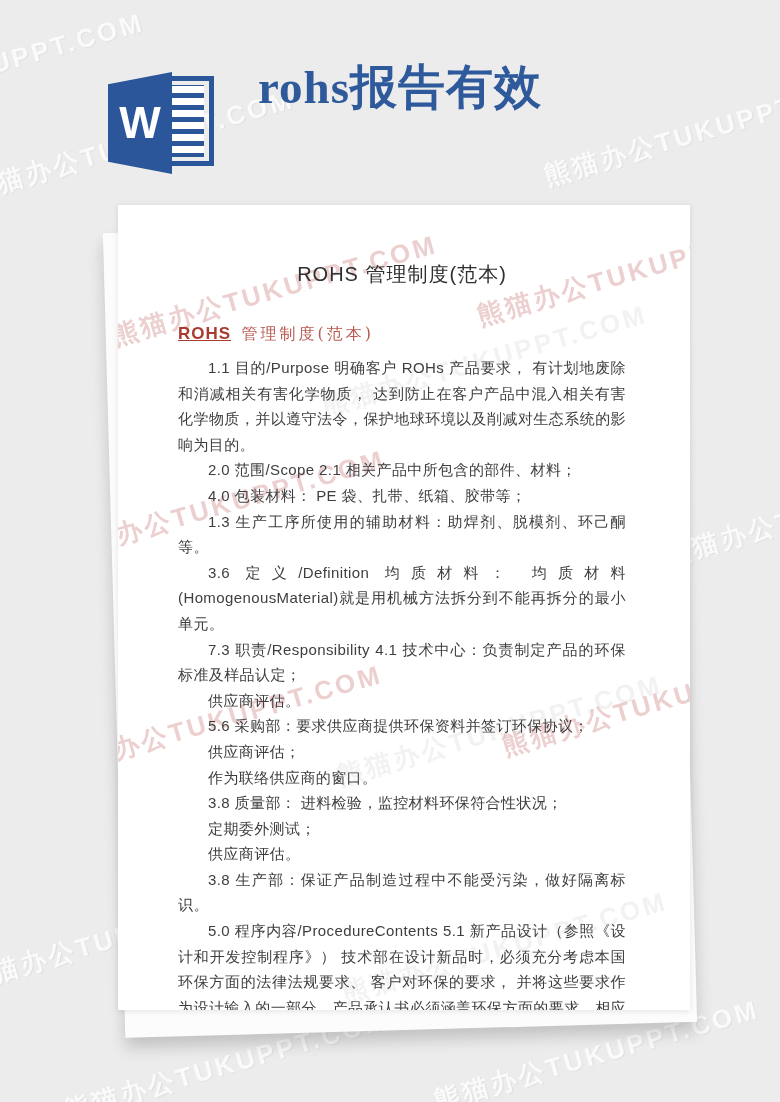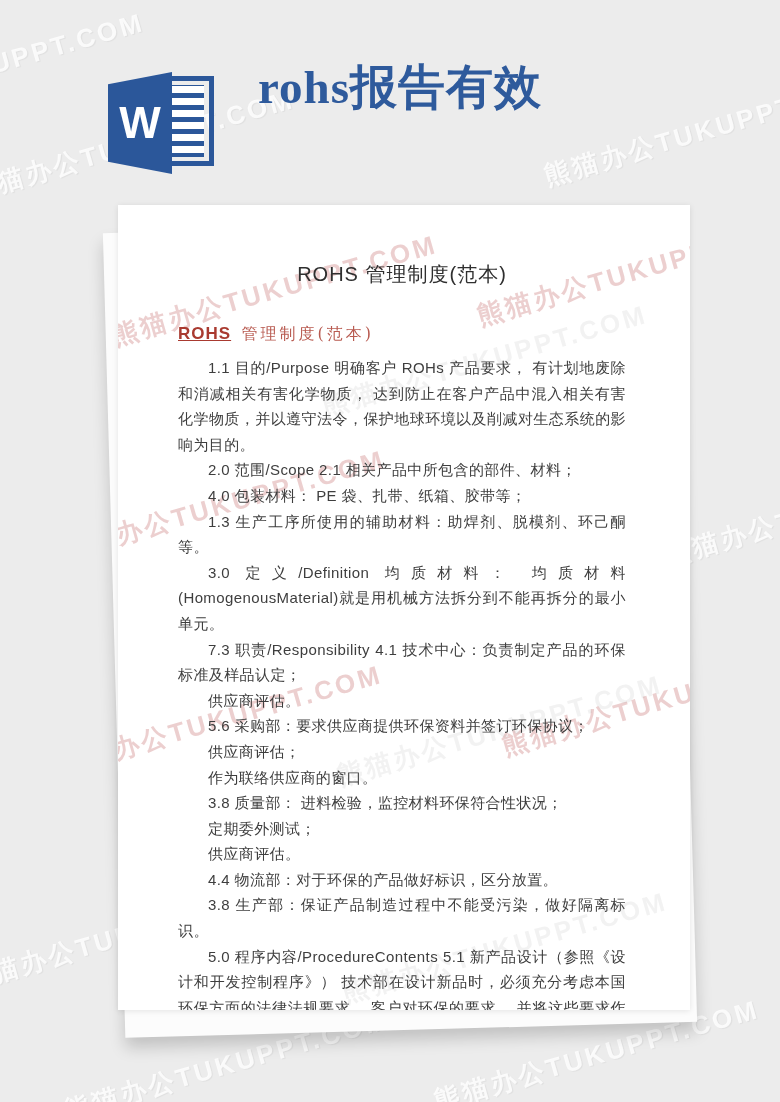--- a/index.html
+++ b/index.html
@@ -97,29 +97,28 @@
       <h2 class="doc-title">ROHS 管理制度(范本)</h2>
       <div class="doc-heading">
         <span class="hl">ROHS</span>
         <span class="hr">管理制度(范本)</span>
       </div>
       <div id="paragraphs">
           <p>1.1 目的/Purpose 明确客户 ROHs 产品要求， 有计划地废除和消减相关有害化学物质， 达到防止在客户产品中混入相关有害化学物质，并以遵守法令，保护地球环境以及削减对生态系统的影响为目的。</p>
           <p>2.0 范围/Scope 2.1 相关产品中所包含的部件、材料；</p>
           <p>4.0 包装材料： PE 袋、扎带、纸箱、胶带等；</p>
           <p>1.3 生产工序所使用的辅助材料：助焊剂、脱模剂、环己酮等。</p>
-          <p>3.0 定义/Definition 均质材料： 均质材料(HomogenousMaterial)就是用机械方法拆分到不能再拆分的最小单元。</p>
+          <p>3.6 定义/Definition 均质材料： 均质材料(HomogenousMaterial)就是用机械方法拆分到不能再拆分的最小单元。</p>
           <p>7.3 职责/Responsibility 4.1 技术中心：负责制定产品的环保标准及样品认定；</p>
           <p>供应商评估。</p>
           <p>5.6 采购部：要求供应商提供环保资料并签订环保协议；</p>
           <p>供应商评估；</p>
           <p>作为联络供应商的窗口。</p>
           <p>3.8 质量部： 进料检验，监控材料环保符合性状况；</p>
           <p>定期委外测试；</p>
           <p>供应商评估。</p>
-          <p>4.4 物流部：对于环保的产品做好标识，区分放置。</p>
           <p>3.8 生产部：保证产品制造过程中不能受污染，做好隔离标识。</p>
           <p>5.0 程序内容/ProcedureContents 5.1 新产品设计（参照《设计和开发控制程序》） 技术部在设计新品时，必须充分考虑本国环保方面的法律法规要求、 客户对环保的要求， 并将这些要求作为设计输入的一部分，产品承认书必须涵盖环保方面的要求，相应《BOM 表》 中的各原材料须有环保方面的说明，原材料的图面中也需要有相应的环保说明。</p>
         </div>
     </div>
   </div>
 
 </div>
 
 </body></html>

